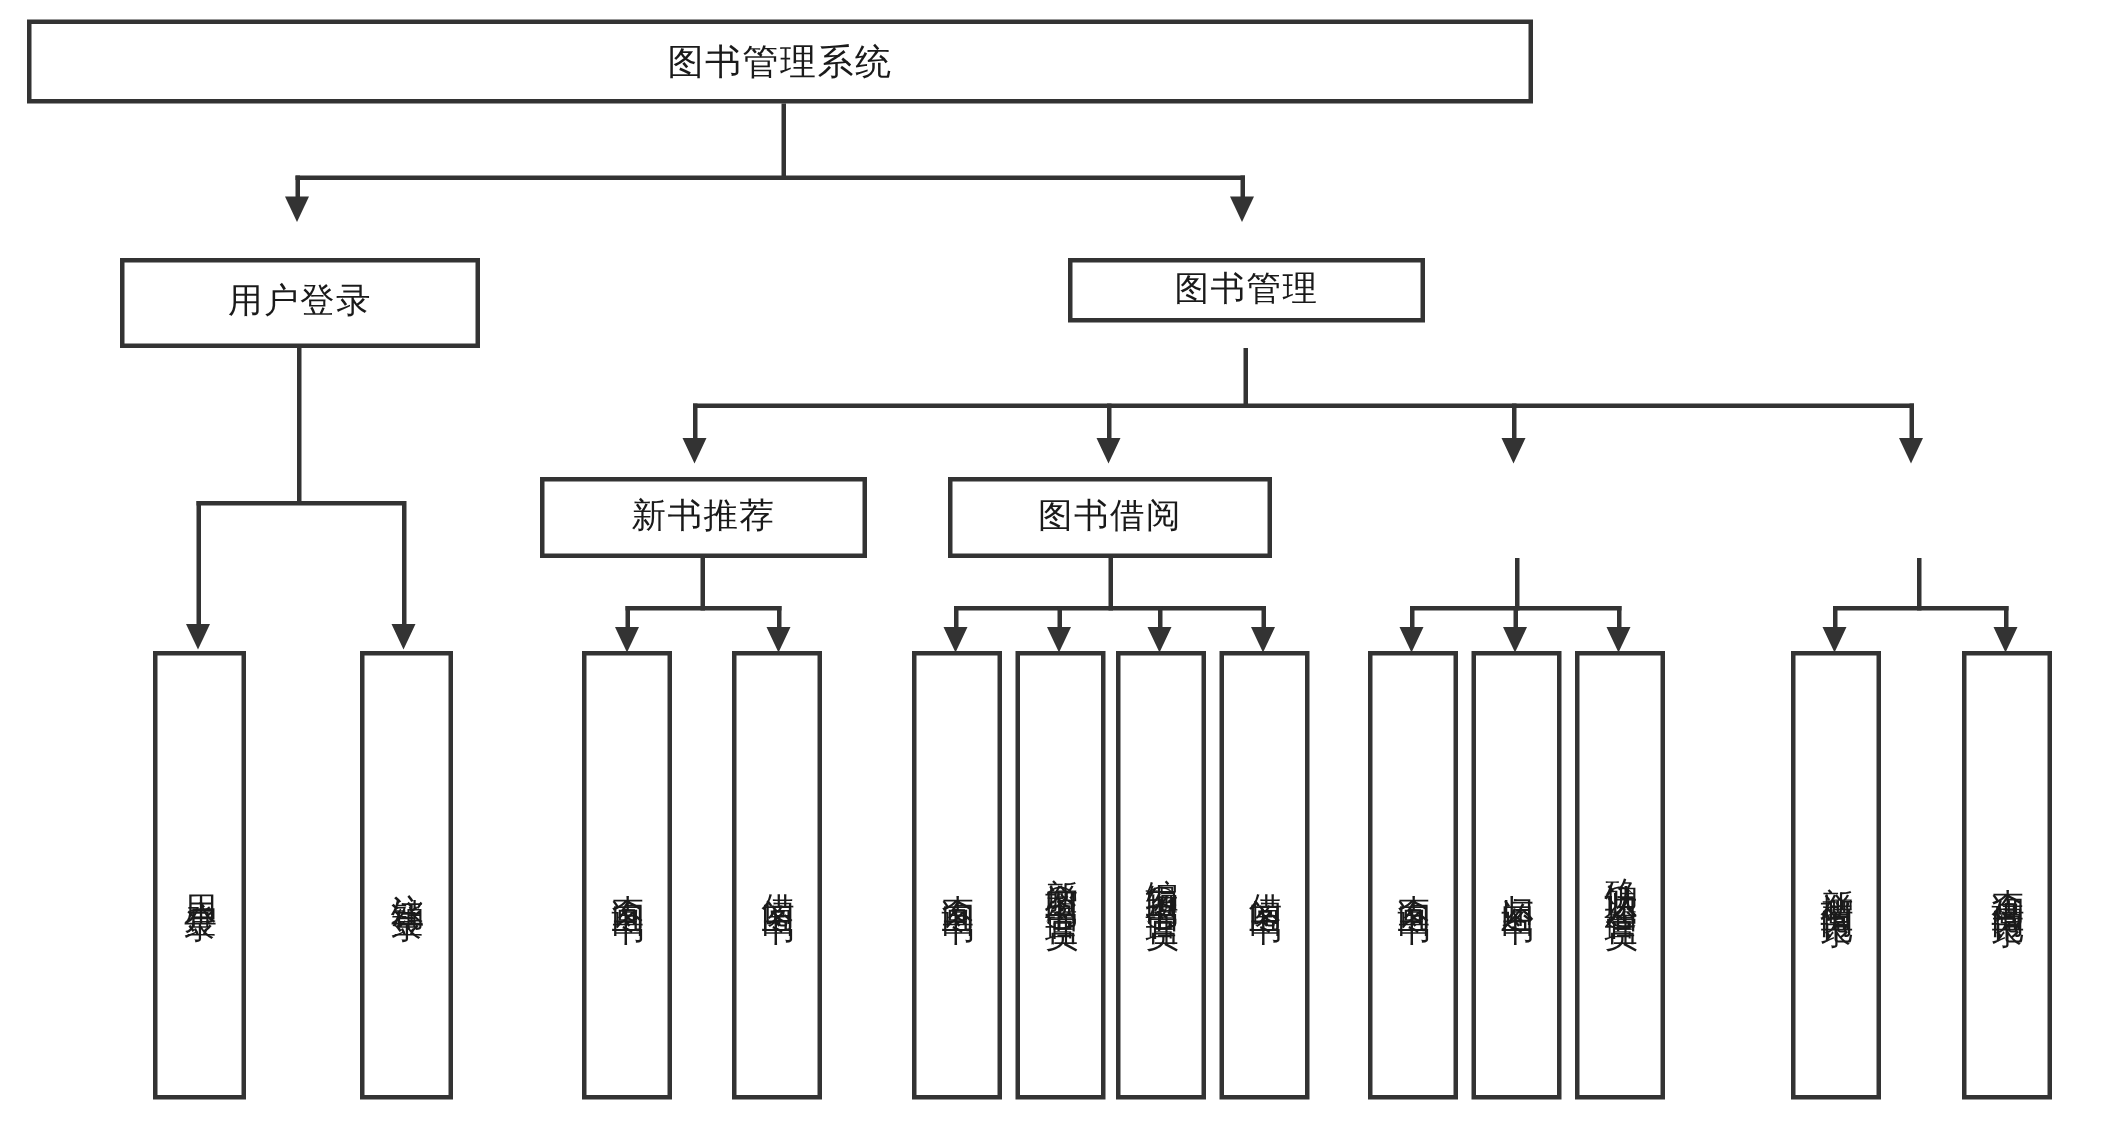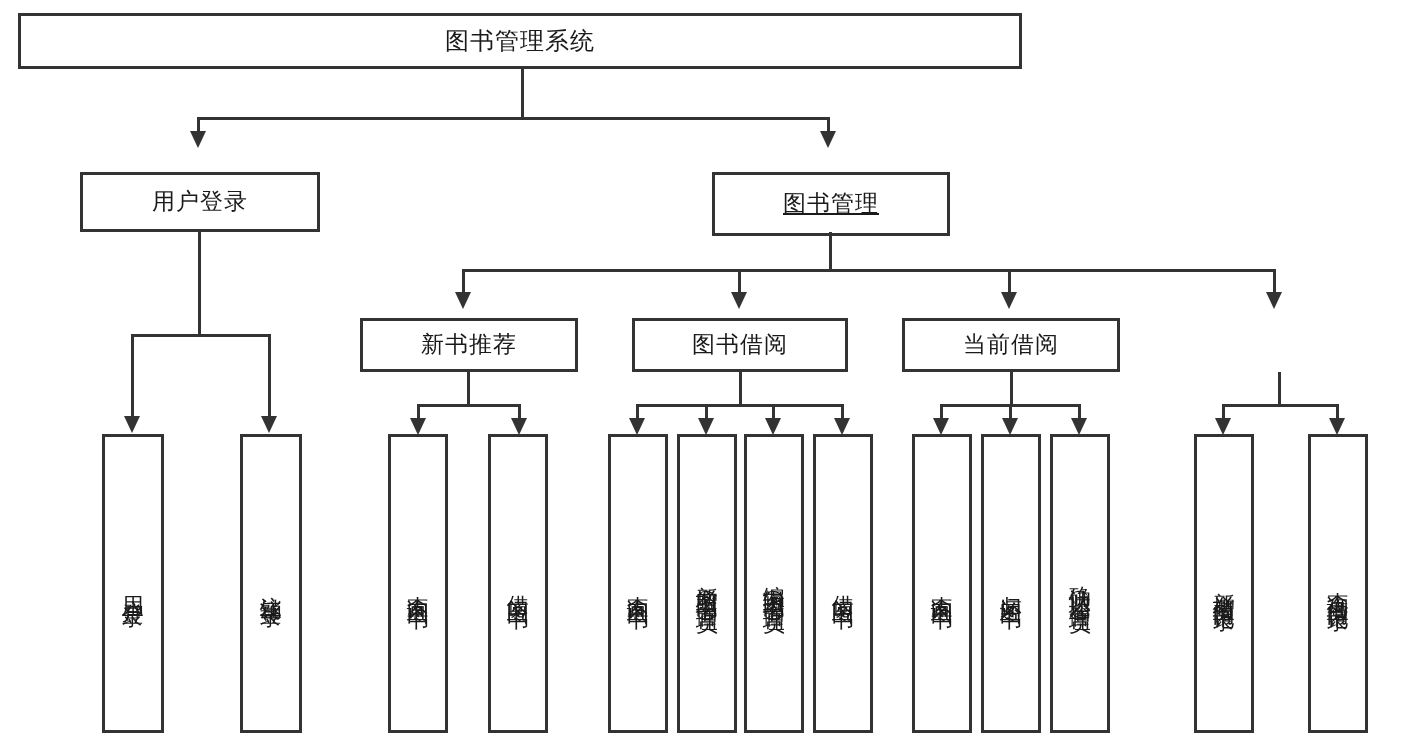--- a/index.html
+++ b/index.html
@@ -99,21 +99,21 @@
   <div class="hline" style="left:197px; top:117px; width:633px; height:3px;"></div>
   <div class="vline" style="left:197px; top:117px; width:3px; height:16px;"></div>
   <div class="arrow" style="left:190px; top:131px;"></div>
   <div class="vline" style="left:827px; top:117px; width:3px; height:16px;"></div>
   <div class="arrow" style="left:820px; top:131px;"></div>
 
   <div class="node horiz" style="left:80px; top:172px; width:240px; height:60px;">
     <span class="label">用户登录</span>
   </div>
 
-  <div class="node horiz" style="left:712px; top:172px; width:238px; height:64px;text-decoration:underline;">
+  <div class="node horiz" style="left:712px; top:172px; width:238px; height:43px;">
     <span class="label">图书管理</span>
   </div>
 
   <div class="vline" style="left:198px; top:232px; width:3px; height:104px;"></div>
   <div class="hline" style="left:131px; top:334px; width:139px; height:3px;"></div>
   <div class="vline" style="left:131px; top:334px; width:3px; height:84px;"></div>
   <div class="arrow" style="left:124px; top:416px;"></div>
   <div class="vline" style="left:268px; top:334px; width:3px; height:84px;"></div>
   <div class="arrow" style="left:261px; top:416px;"></div>
 
@@ -130,23 +130,20 @@
   <div class="arrow" style="left:1001px; top:292px;"></div>
 
   <div class="vline" style="left:1273px; top:269px; width:3px; height:25px;"></div>
   <div class="arrow" style="left:1266px; top:292px;"></div>
 
   <div class="node horiz" style="left:632px; top:318px; width:216px; height:54px;">
     <span class="label">图书借阅</span>
   </div>
   <div class="node horiz" style="left:360px; top:318px; width:218px; height:54px;">
     <span class="label">新书推荐</span>
-  </div>
-  <div class="node horiz" style="left:902px; top:318px; width:218px; height:54px;">
-    <span class="label">当前借阅</span>
   </div>
 
   <div class="vline" style="left:467px; top:372px; width:3px; height:35px;"></div>
   <div class="hline" style="left:417px; top:404px; width:104px; height:3px;"></div>
   <div class="vline" style="left:417px; top:404px; width:3px; height:16px;"></div>
   <div class="arrow" style="left:410px; top:418px;"></div>
   <div class="vline" style="left:518px; top:404px; width:3px; height:16px;"></div>
   <div class="arrow" style="left:511px; top:418px;"></div>
 
   <div class="vline" style="left:739px; top:372px; width:3px; height:35px;"></div>

